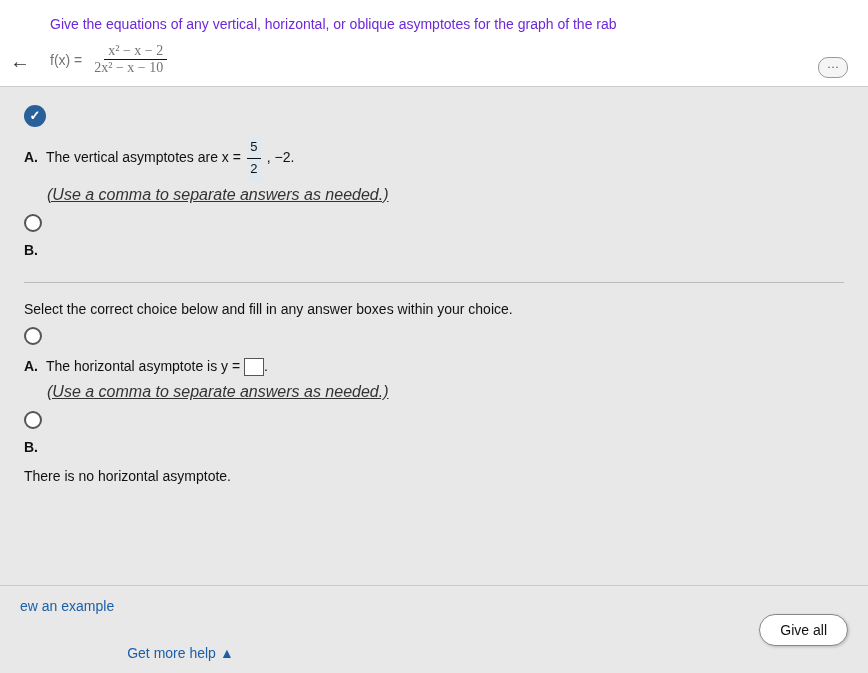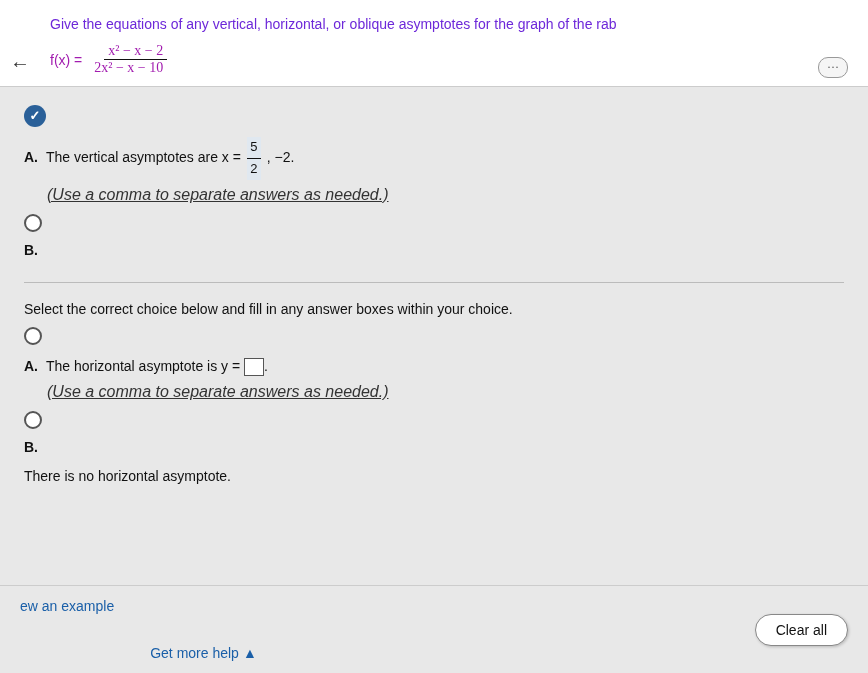--- a/index.html
+++ b/index.html
@@ -41,21 +41,21 @@
     .problem-text {
       font-size: 14px;
       color: #6d28d9;
       line-height: 1.5;
       font-family: Arial, sans-serif;
     }
 
     .function-display {
       margin-top: 8px;
       font-size: 15px;
-      color: #a21caf;
+      color: #737373;
       display: flex;
       align-items: center;
       gap: 6px;
     }
 
     .function-label {
       font-family: Arial, sans-serif;
       font-size: 14px;
     }
 
@@ -222,21 +222,21 @@
       background: #e8e8e8;
       padding: 12px 20px;
       display: flex;
       align-items: center;
       justify-content: space-between;
       border-top: 1px solid #ccc;
     }
 
     .bottom-links {
       display: flex;
-      gap: 36px;
+      gap: 13px;
     }
 
     .bottom-link {
       font-size: 14px;
       font-family: Arial, sans-serif;
       color: #1a5fa8;
       cursor: pointer;
       text-decoration: none;
     }
 
@@ -342,16 +342,16 @@
   </div>
 
   <div class="bottom-bar">
     <div class="bottom-links">
       <a class="bottom-link">ew an example</a>
       <div class="get-more-help">
         <span>Get more help</span>
         <span>▲</span>
       </div>
     </div>
-    <button class="clear-all-btn">Clear all</button>
+    <button class="clear-all-btn">Give all</button>
   </div>
 
 </div>
 
 </body></html>

